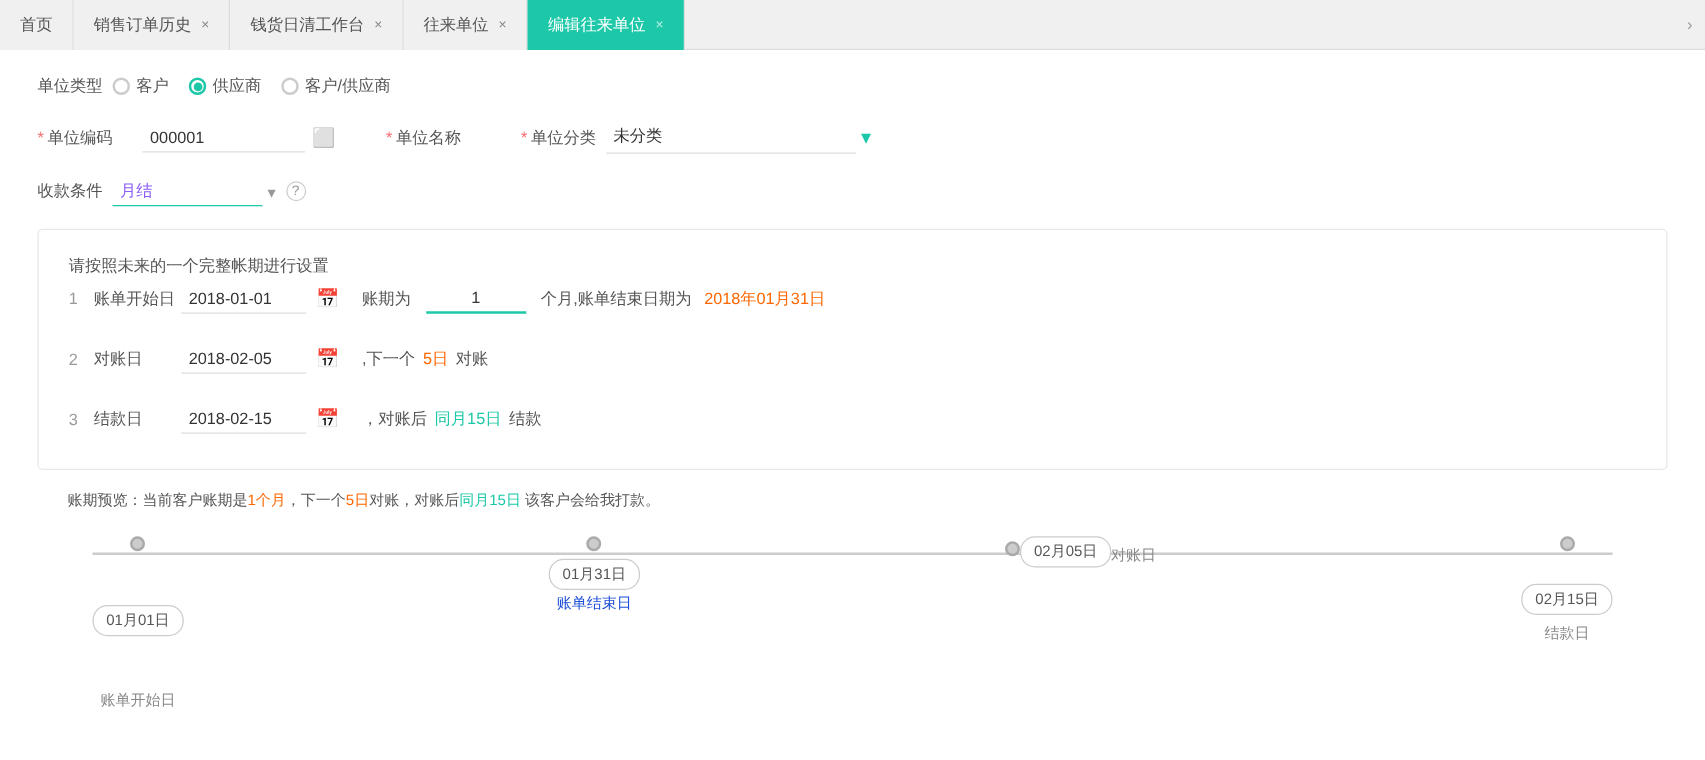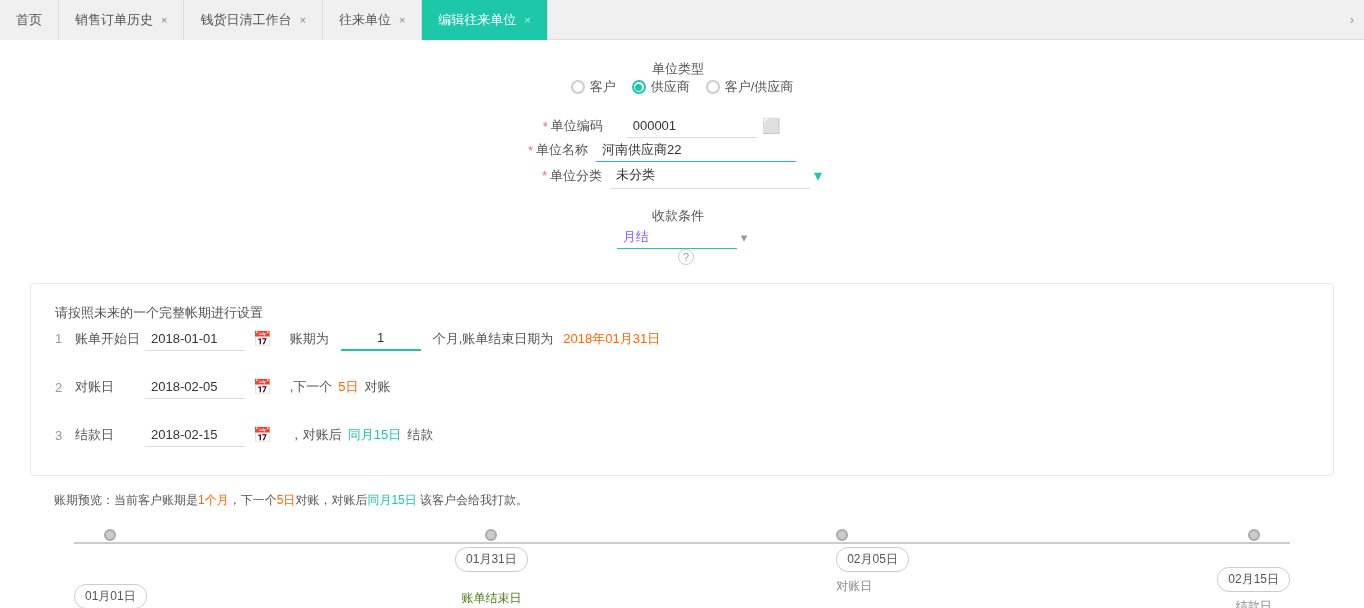--- a/index.html
+++ b/index.html
@@ -53,21 +53,20 @@
       padding: 20px 30px;
       min-height: calc(100vh - 40px);
     }
 
     
     .form-row {
       display: flex;
       align-items: center;
       margin-bottom: 18px;
       flex-wrap: wrap;
-      flex-direction: column;
     }
     .form-label {
       color: #555;
       margin-right: 8px;
       white-space: nowrap;
     }
     .required-star {
       color: #f56c6c;
       margin-right: 3px;
     }
@@ -298,21 +297,20 @@
   <div class="form-row">
     <div class="field-group">
       <span class="required-star">*</span>
       <span class="form-label">单位编码</span>
       <input class="text-input has-value" value="000001" style="width: 130px; margin-left: 16px;">
       <span class="calendar-icon">⬜</span>
     </div>
     <div class="field-group">
       <span class="required-star">*</span>
       <span class="form-label">单位名称</span>
-      <input class="text-input has-value" value="河南供应商22" style="width: 200px; border-bottom: 1px solid rgb(29, 200, 168);">
     </div>
     <div class="field-group" style="margin-right:0;">
       <span class="required-star">*</span>
       <span class="form-label">单位分类</span>
       <span class="unit-classify-input" style="display:inline-block;padding:4px 6px;">未分类</span>
       <span class="dropdown-arrow-teal">▾</span>
     </div>
   </div>
 
   <div class="form-row">
@@ -374,24 +372,24 @@
 
         <div style="display:flex;flex-direction:column;align-items:center;gap:37px;">
           <div style="width:12px;height:12px;border-radius:50%;background:#ccc;border:2px solid #aaa;margin-bottom:6px;"></div>
           <div style="border:1px solid #ccc;border-radius:12px;padding:3px 10px;font-size:12px;color:#555;background:#fff;">01月01日</div>
           <div style="font-size:12px;color:#888;margin-top:6px;">账单开始日</div>
         </div>
 
         <div style="display:flex;flex-direction:column;align-items:center;">
           <div style="width:12px;height:12px;border-radius:50%;background:#ccc;border:2px solid #aaa;margin-bottom:6px;"></div>
           <div style="border:1px solid #ccc;border-radius:12px;padding:3px 10px;font-size:12px;color:#555;background:#fff;">01月31日</div>
-          <div style="font-size:12px;color:#4d7c0f;margin-top:18px;">账单结束日</div>
+          <div style="font-size:12px;color:#1d4ed8;margin-top:2px;">账单结束日</div>
         </div>
 
-        <div style="display:flex;flex-direction:column;align-items:flex-start;">
+        <div style="display:flex;flex-direction:row;align-items:center;">
           <div style="width:12px;height:12px;border-radius:50%;background:#ccc;border:2px solid #aaa;margin-bottom:6px;"></div>
           <div style="border:1px solid #ccc;border-radius:12px;padding:3px 10px;font-size:12px;color:#555;background:#fff;">02月05日</div>
           <div style="font-size:12px;color:#888;margin-top:6px;">对账日</div>
         </div>
 
         <div style="display:flex;flex-direction:column;align-items:center;">
           <div style="width:12px;height:12px;border-radius:50%;background:#ccc;border:2px solid #aaa;margin-bottom:6px;"></div>
           <div style="border:1px solid #ccc;border-radius:12px;padding:3px 10px;font-size:12px;color:#555;background:#fff;margin-top:20px;">02月15日</div>
           <div style="font-size:12px;color:#888;margin-top:6px;">结款日</div>
         </div>

